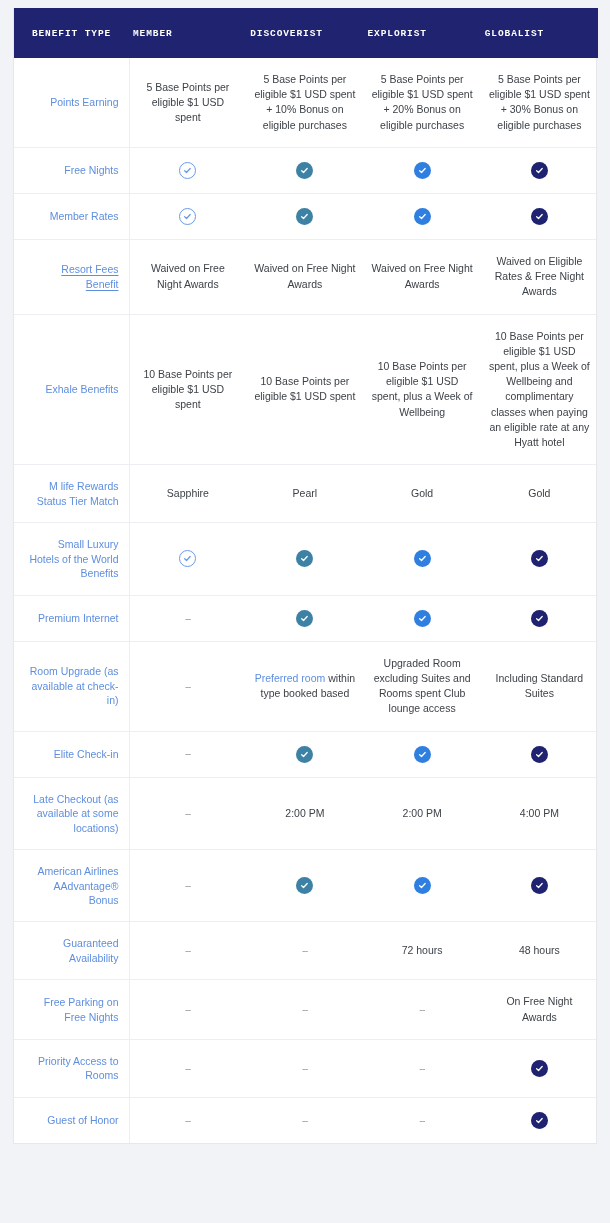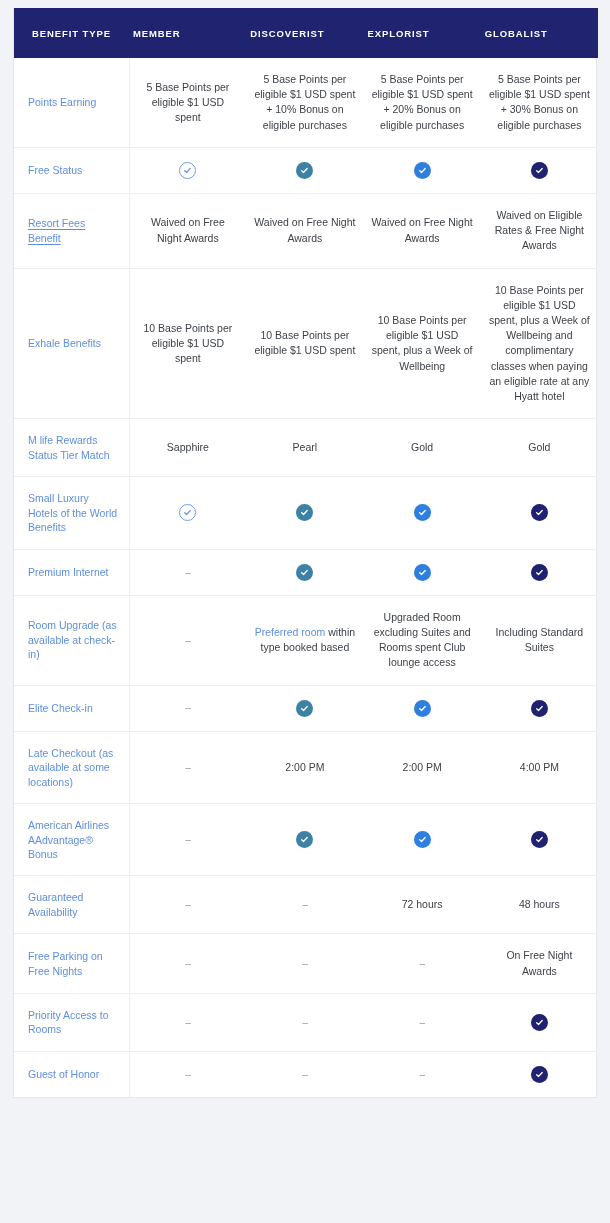--- a/index.html
+++ b/index.html
@@ -33,20 +33,21 @@
 
   table.benefits {
     width: 100%;
     border-collapse: collapse;
     table-layout: fixed;
   }
 
   
   thead tr.head-row {
     background: #1f2272;
+    font-family: Liberation Mono, monospace;
   }
 
   thead th {
     background: #20236f;
     color: #ffffff;
     font-size: 9.5px;
     font-weight: bold;
     letter-spacing: 0.9px;
     text-transform: uppercase;
     height: 50px;
@@ -69,21 +70,21 @@
   tbody td {
     vertical-align: middle;
     text-align: center;
     padding: 14px 8px;
     font-size: 10.5px;
     line-height: 1.45;
     color: #3d4248;
   }
 
   td.benefit-label {
-    text-align: left;
+    text-align: right;
     padding-left: 14px;
     padding-right: 10px;
     color: #5e8ede;
     font-size: 10.5px;
     line-height: 1.38;
     border-right: 1px solid #eceef1;
   }
 
   td.benefit-label .label-link {
     color: #5e8ede;
@@ -157,21 +158,44 @@
       </thead>
       <tbody id="tbody">
           <tr>
             <td class="benefit-label"><span>Points Earning</span></td>
             <td><span>5 Base Points per eligible $1 USD spent</span></td>
             <td><span>5 Base Points per eligible $1 USD spent + 10% Bonus on eligible purchases</span></td>
             <td><span>5 Base Points per eligible $1 USD spent + 20% Bonus on eligible purchases</span></td>
             <td><span>5 Base Points per eligible $1 USD spent + 30% Bonus on eligible purchases</span></td>
           </tr>
           <tr>
-            <td class="benefit-label"><span>Free Status</span></td>
+            <td class="benefit-label"><span>Free Nights</span></td>
+            <td><span class="check outline">
+                <svg width="9" height="9" viewBox="0 0 12 12" aria-hidden="true">
+                  <path d="M2.2 6.3 L4.7 8.6 L9.6 3.3" fill="none" stroke-width="1.7" stroke-linecap="round" stroke-linejoin="round"></path>
+                </svg>
+              </span></td>
+            <td><span class="check teal">
+                <svg width="9" height="9" viewBox="0 0 12 12" aria-hidden="true">
+                  <path d="M2.2 6.3 L4.7 8.6 L9.6 3.3" fill="none" stroke-width="1.7" stroke-linecap="round" stroke-linejoin="round"></path>
+                </svg>
+              </span></td>
+            <td><span class="check blue">
+                <svg width="9" height="9" viewBox="0 0 12 12" aria-hidden="true">
+                  <path d="M2.2 6.3 L4.7 8.6 L9.6 3.3" fill="none" stroke-width="1.7" stroke-linecap="round" stroke-linejoin="round"></path>
+                </svg>
+              </span></td>
+            <td><span class="check navy">
+                <svg width="9" height="9" viewBox="0 0 12 12" aria-hidden="true">
+                  <path d="M2.2 6.3 L4.7 8.6 L9.6 3.3" fill="none" stroke-width="1.7" stroke-linecap="round" stroke-linejoin="round"></path>
+                </svg>
+              </span></td>
+          </tr>
+          <tr>
+            <td class="benefit-label"><span>Member Rates</span></td>
             <td><span class="check outline">
                 <svg width="9" height="9" viewBox="0 0 12 12" aria-hidden="true">
                   <path d="M2.2 6.3 L4.7 8.6 L9.6 3.3" fill="none" stroke-width="1.7" stroke-linecap="round" stroke-linejoin="round"></path>
                 </svg>
               </span></td>
             <td><span class="check teal">
                 <svg width="9" height="9" viewBox="0 0 12 12" aria-hidden="true">
                   <path d="M2.2 6.3 L4.7 8.6 L9.6 3.3" fill="none" stroke-width="1.7" stroke-linecap="round" stroke-linejoin="round"></path>
                 </svg>
               </span></td>

